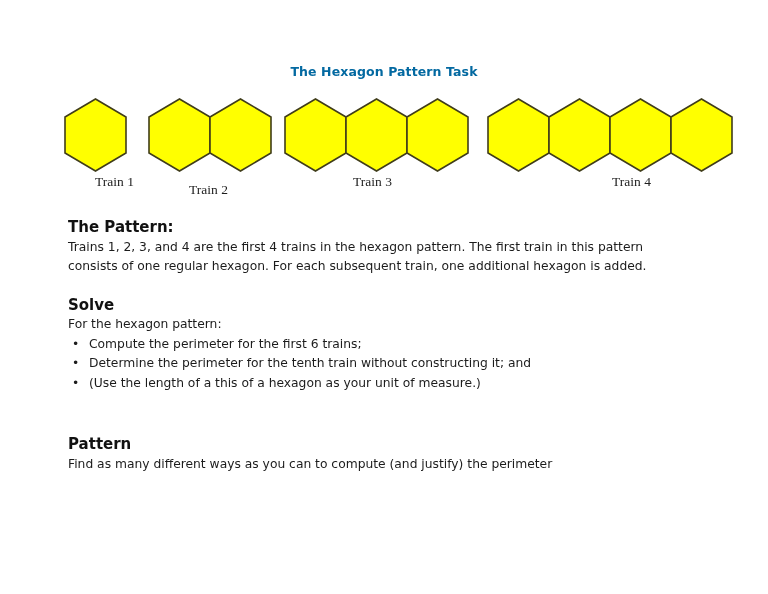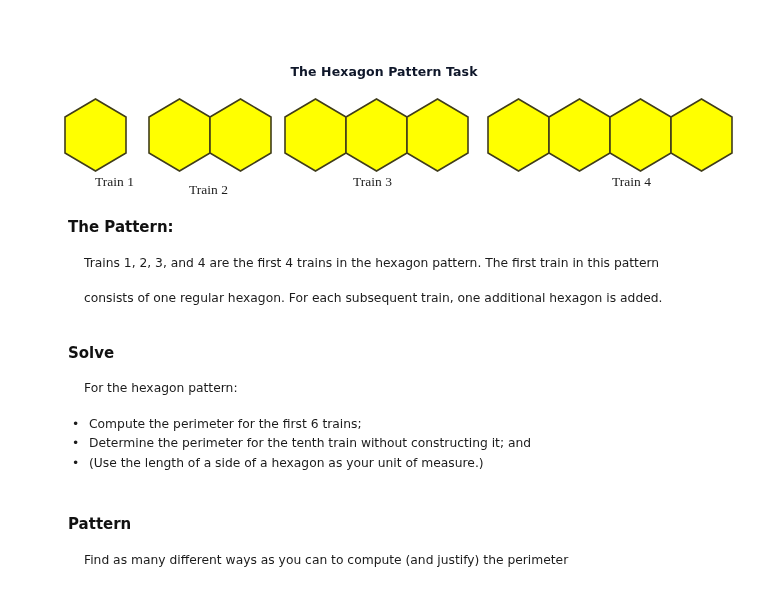--- a/index.html
+++ b/index.html
@@ -28,21 +28,21 @@
   .doc-title {
     position: absolute;
     top: 64px;
     left: 0;
     width: 768px;
     text-align: center;
     font-family: "DejaVu Sans", sans-serif;
     font-weight: bold;
     font-size: 12.5px;
     letter-spacing: 0.1px;
-    color: #0f172a;
+    color: #0369a1;
   }
 
   
   .figure {
     position: absolute;
     top: 96px;
     left: 0;
     width: 768px;
     height: 100px;
   }
@@ -76,21 +76,21 @@
     color: #1c1c1c;
   }
   .heading {
     font-weight: bold;
     font-size: 15px;
     margin: 0;
     padding: 0;
     color: #111111;
   }
   .para {
-    margin: 16px;
+    margin: 0;
     padding: 0;
   }
   .spacer-md { height: 19px; }
   .spacer-lg { height: 42px; }
 
   ul.task-list {
     list-style: none;
     margin: 0;
     padding: 0;
   }
@@ -170,21 +170,21 @@
       <li>
         <span class="bullet">•</span>
         <span>Compute the perimeter for the first 6 trains;</span>
       </li>
       <li>
         <span class="bullet">•</span>
         <span>Determine the perimeter for the tenth train without constructing it; and</span>
       </li>
       <li>
         <span class="bullet">•</span>
-        <span class="sub-line">(Use the length of a side of a hexagon as your unit of measure.)</span>
+        <span class="sub-line">(Use the length of a this of a hexagon as your unit of measure.)</span>
       </li>
     </ul>
 
     <div class="spacer-lg"></div>
 
     <div class="heading">Pattern</div>
     <div class="para">Find as many different ways as you can to compute (and justify) the perimeter</div>
 
   </div>
 

